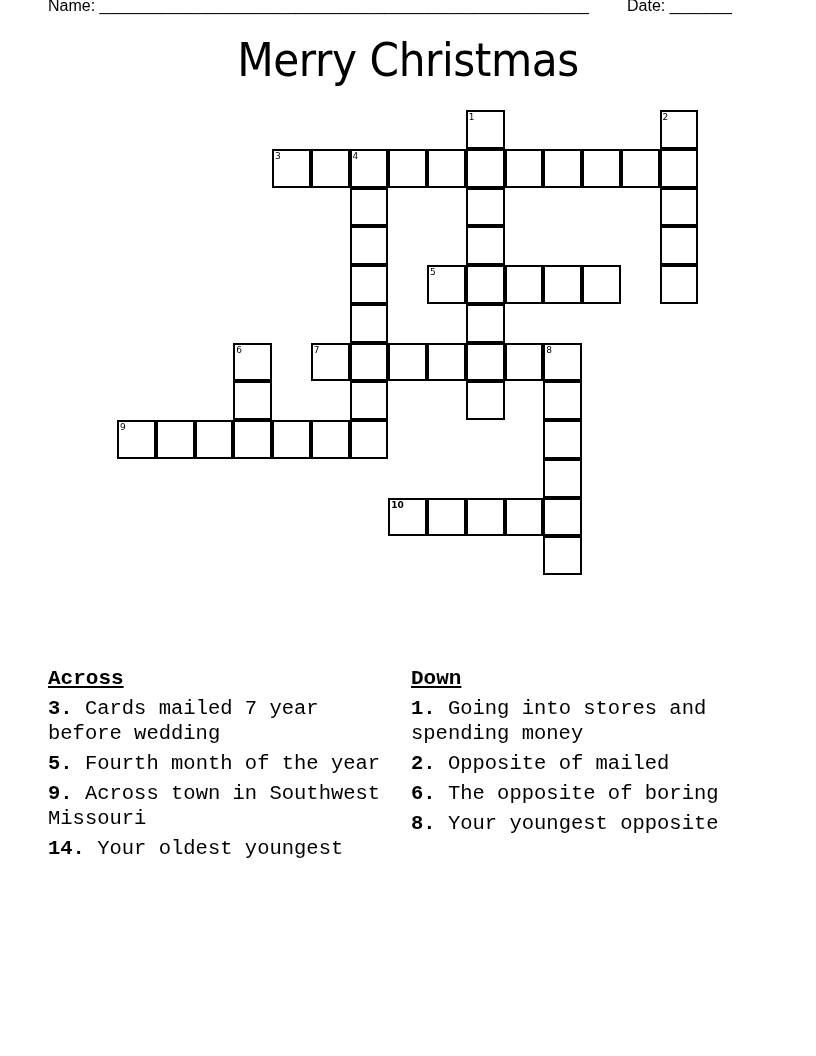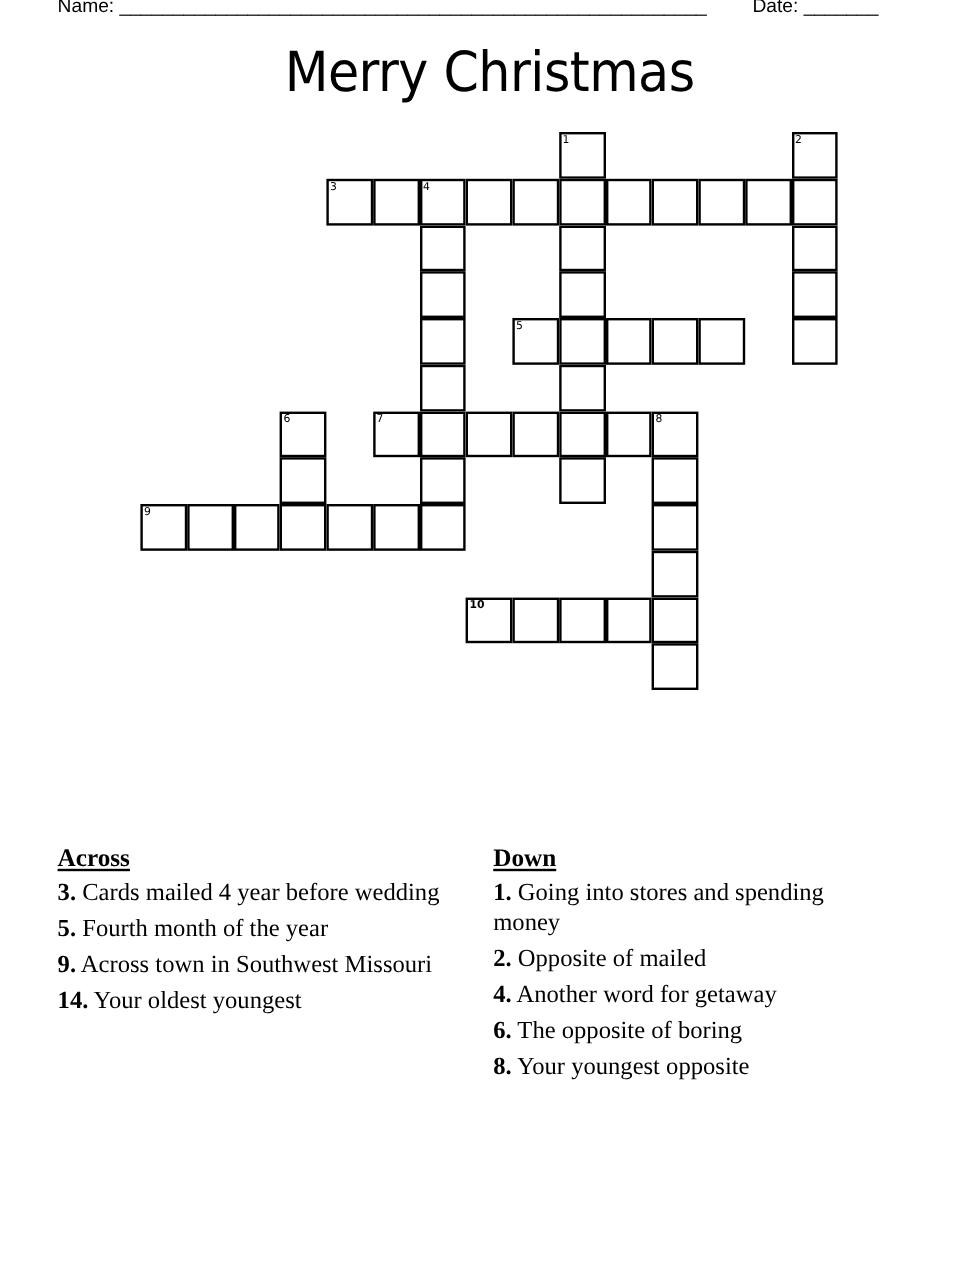--- a/index.html
+++ b/index.html
@@ -3,21 +3,21 @@
 <meta charset="utf-8">
 <style>
   html, body { margin: 0; padding: 0; background: #ffffff; }
   body { width: 816px; height: 1056px; position: relative; overflow: hidden; font-family: "DejaVu Sans", sans-serif; color: #000; }
   .header-line { position: absolute; top: -3px; left: 48px; font-family: "Liberation Sans", sans-serif; font-size: 16px; white-space: pre; }
   .header-date { position: absolute; top: -3px; left: 627px; font-family: "Liberation Sans", sans-serif; font-size: 16px; white-space: pre; }
   .title { position: absolute; top: 33px; left: 0; width: 816px; text-align: center; font-family: "DejaVu Sans", sans-serif; font-size: 46px; letter-spacing: -0.5px; transform: scaleX(0.92); }
   .grid { position: absolute; left: 0; top: 0; width: 816px; height: 600px; }
   .cell { position: absolute; width: 38.75px; height: 38.75px; box-sizing: border-box; border: 2px solid #000; background: #fff; margin-left: -1px; margin-top: -1px; }
   .cell .num { position: absolute; top: 0px; left: 1px; font-family: "DejaVu Sans", sans-serif; font-size: 9px; line-height: 10px; }
-  .clues { position: absolute; top: 702px; font-family: Liberation Serif, serif; font-size: 20.5px; line-height: 25px; }
+  .clues { position: absolute; top: 666px; font-family: Liberation Mono, monospace; font-size: 20.5px; line-height: 25px; }
   .clues.across { left: 48px; width: 340px; }
   .clues.down { left: 411px; width: 330px; }
   .clues h2 { margin: 0 0 4px 0; font-size: 21px; font-weight: bold; text-decoration: underline; line-height: 26px; }
   .clue { margin: 0 0 5px 0; }
   .clue b { font-weight: bold; }
 </style>
 </head>
 <body>
 
 <div class="header-line">Name: _______________________________________________________</div>
@@ -98,26 +98,25 @@
     <div class="cell" style="left: 389.25px; top: 498.5px; font-weight: bold;">
       <span class="num">10</span>
     </div>
     <div class="cell" style="left: 428px; top: 498.5px;"></div>
     <div class="cell" style="left: 466.75px; top: 498.5px;"></div>
     <div class="cell" style="left: 505.5px; top: 498.5px;"></div>
   </div>
 
 <div class="clues across">
   <h2>Across</h2>
-  <div class="clue"><b>3.</b><span> Cards mailed 4 year before wedding</span></div>
+  <div class="clue"><b>3.</b><span> Cards mailed 7 year before wedding</span></div>
   <div class="clue"><b>5.</b><span> Fourth month of the year</span></div>
   <div class="clue"><b>9.</b><span> Across town in Southwest Missouri</span></div>
   <div class="clue"><b>14.</b><span> Your oldest youngest</span></div>
 </div>
 
 <div class="clues down">
   <h2>Down</h2>
   <div class="clue"><b>1.</b><span> Going into stores and spending money</span></div>
   <div class="clue"><b>2.</b><span> Opposite of mailed</span></div>
-  <div class="clue"><b>4.</b><span> Another word for getaway</span></div>
   <div class="clue"><b>6.</b><span> The opposite of boring</span></div>
   <div class="clue"><b>8.</b><span> Your youngest opposite</span></div>
 </div>
 
 </body></html>

